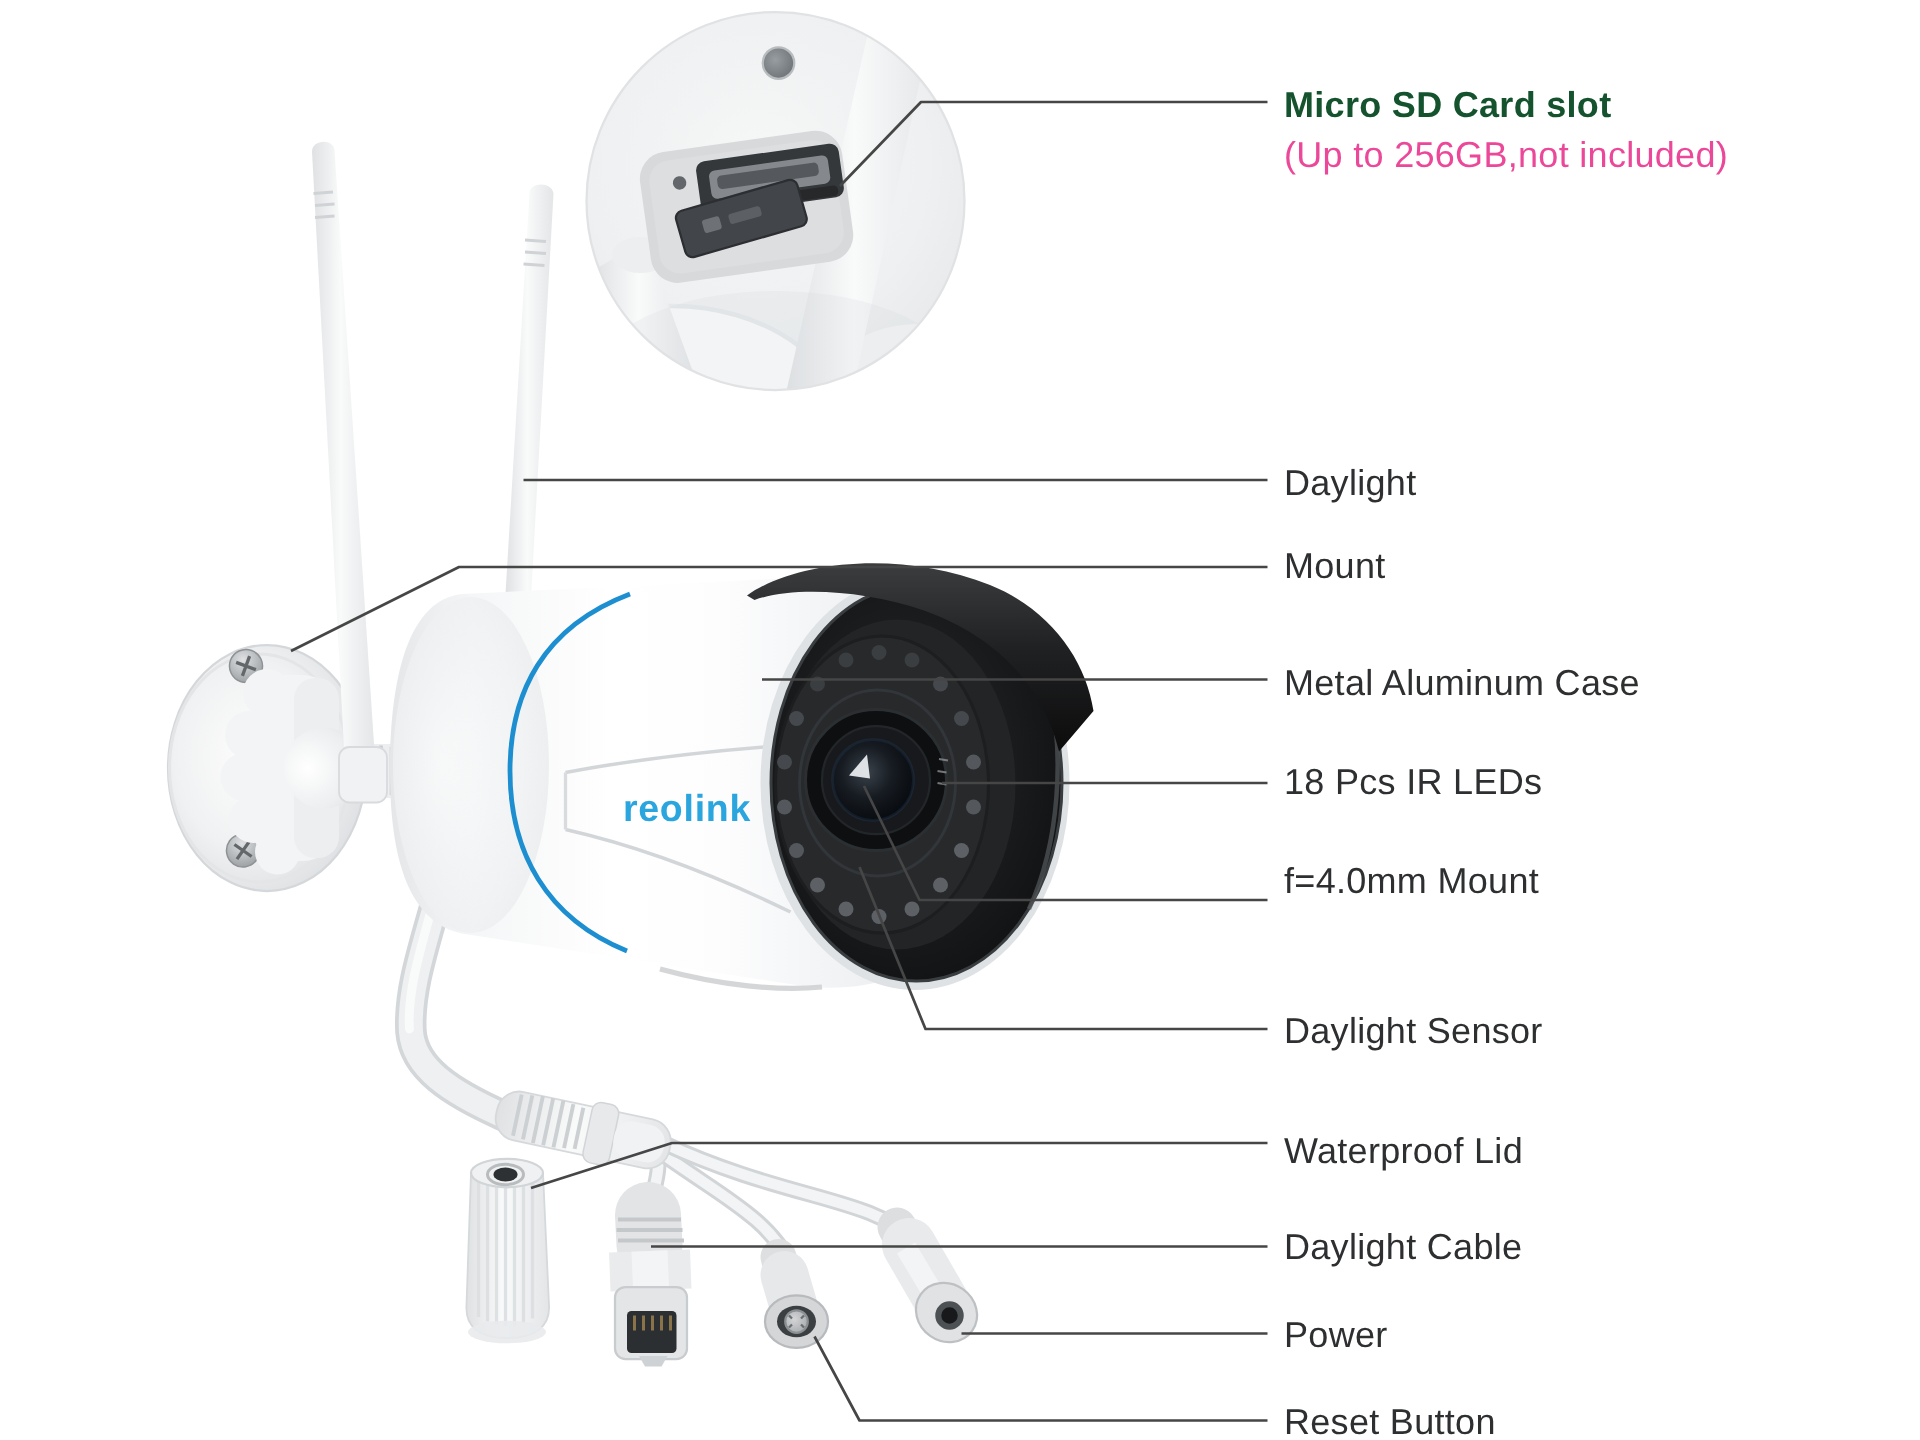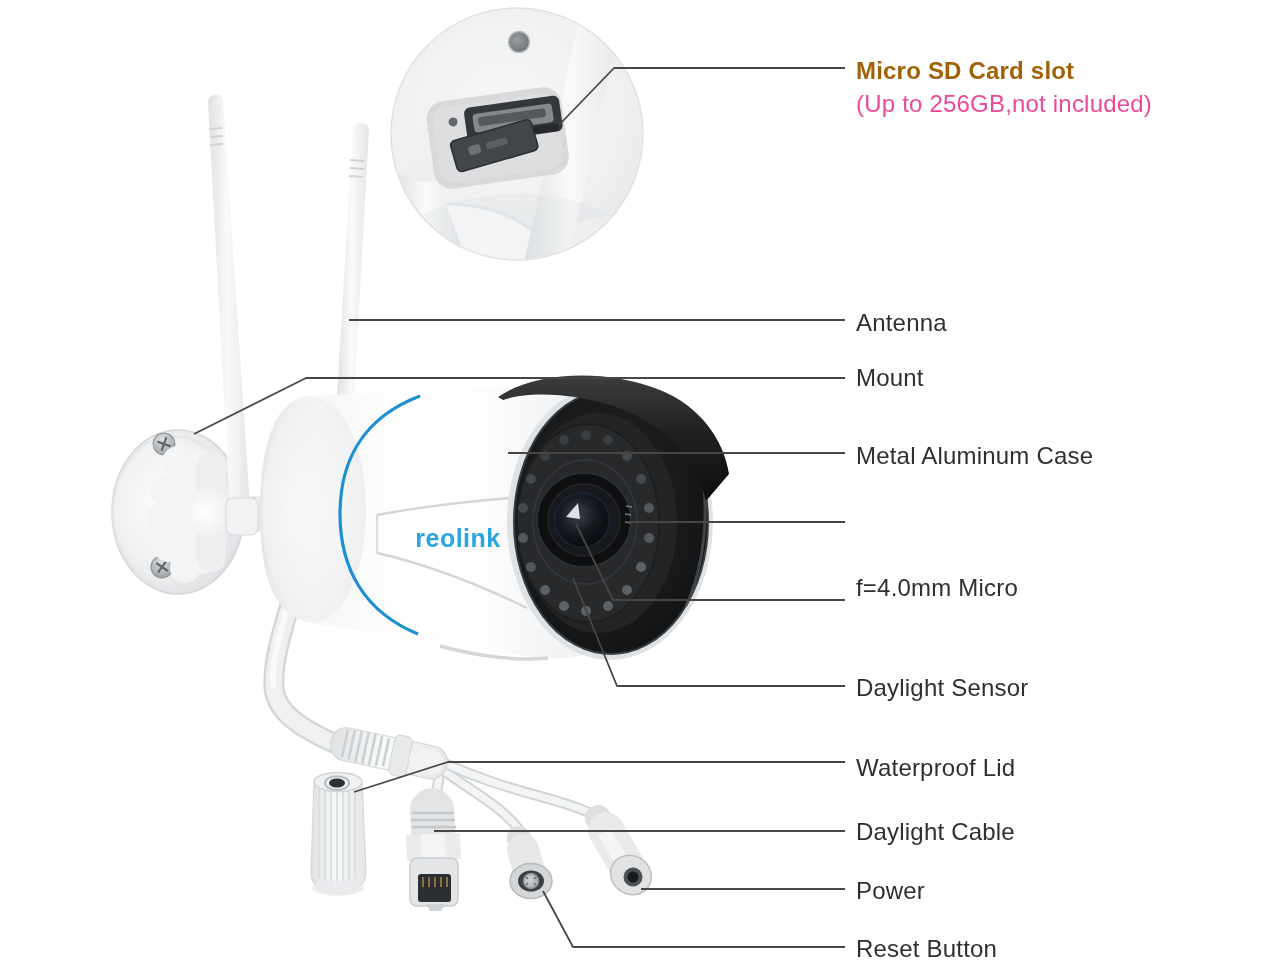--- a/index.html
+++ b/index.html
@@ -5,21 +5,21 @@
   html,body{margin:0;padding:0;background:#ffffff;}
   .stage{
     position:relative;width:1280px;height:960px;background:#ffffff;
     overflow:hidden;font-family:"Liberation Sans", sans-serif;
   }
   .stage svg{position:absolute;left:0;top:0;}
   .label{
     position:absolute;left:856px;color:#2d2f31;font-size:24px;
     letter-spacing:.2px;white-space:nowrap;line-height:31px;
   }
-  .label .t-bold{font-weight:700;color:#a16207;}
+  .label .t-bold{font-weight:700;color:#14532d;}
   .label .t-sub{color:#ec4899;margin-top:2px;}
   .label.two-line{line-height:32px;}
 </style>
 </head>
 <body>
 
 <div class="stage">
 
 <svg width="1280" height="960" viewBox="0 0 1280 960">
   <defs>
@@ -284,34 +284,37 @@
     <path d="M 543,891 L 573,947 L 845,947"></path>
   </g>
 </svg>
 
 <div class="label" style="top:55px">
   <div class="t-bold">Micro SD Card slot</div>
   <div class="t-sub">(Up to 256GB,not included)</div>
 </div>
 
 <div class="label" style="top:307px">
-  <div>Antenna</div>
+  <div>Daylight</div>
 </div>
 
 <div class="label" style="top:362px">
   <div>Mount</div>
 </div>
 
 <div class="label" style="top:440px">
   <div>Metal Aluminum Case</div>
 </div>
 
+<div class="label" style="top:506px">
+  <div>18 Pcs IR LEDs</div>
+</div>
 
 <div class="label two-line" style="top:572px">
-  <div>f=4.0mm Micro</div>
+  <div>f=4.0mm Mount</div>
 </div>
 
 <div class="label" style="top:752px">
   <div>Waterproof Lid</div>
 </div>
 
 <div class="label" style="top:672px">
   <div>Daylight Sensor</div>
 </div>
 

